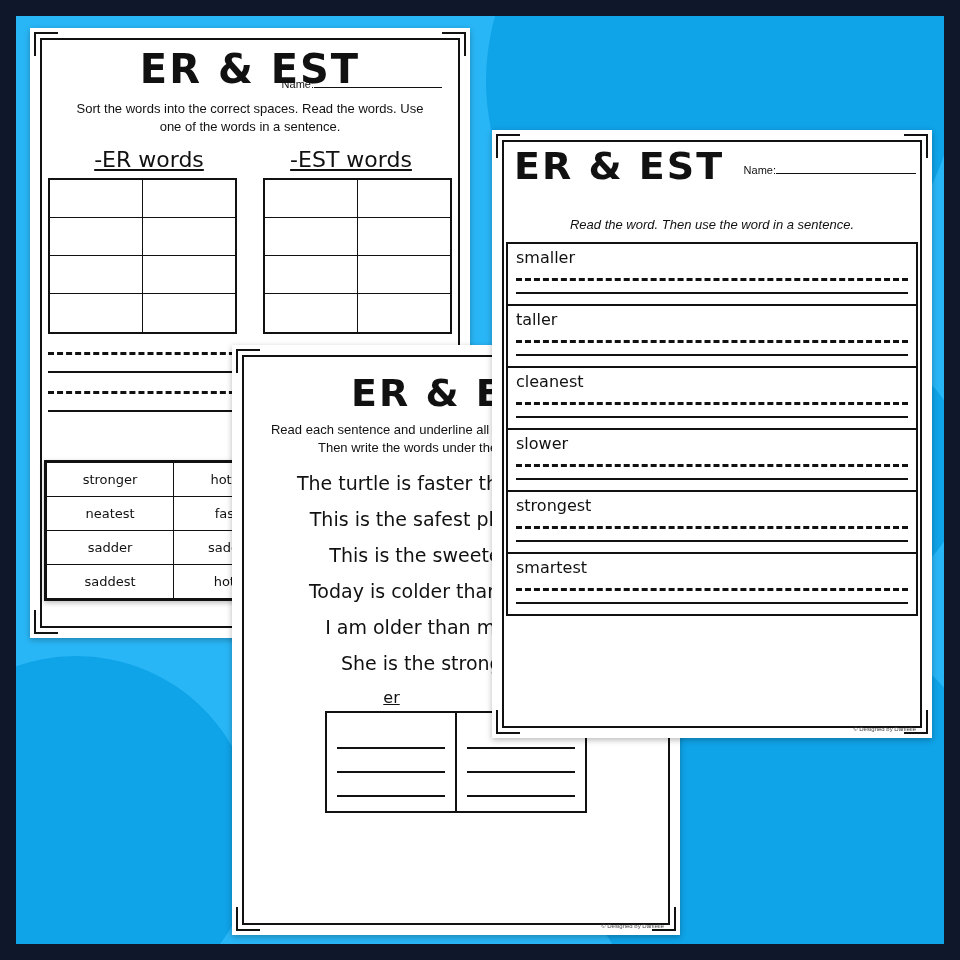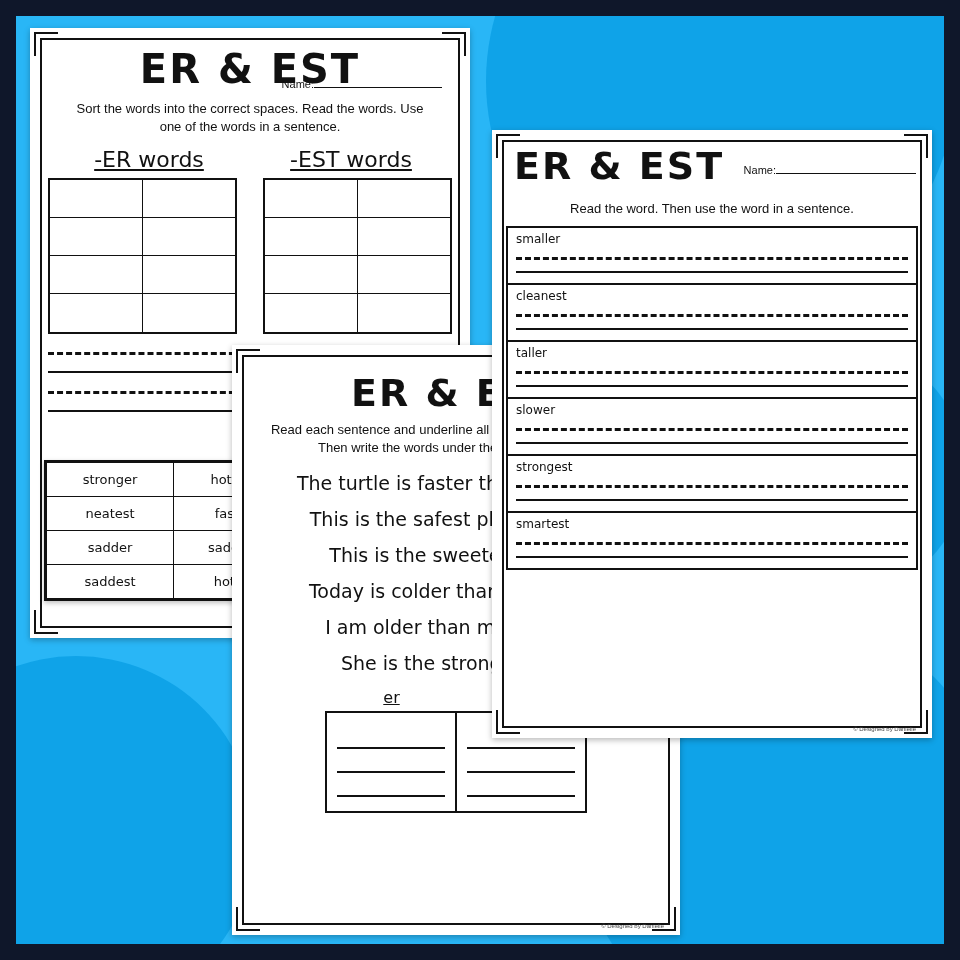--- a/index.html
+++ b/index.html
@@ -236,32 +236,32 @@
     font-size: 38px;
     margin: 14px 0 0 22px;
     text-align: left;
   }
   #page2 .p2-name {
     position: absolute;
     right: 16px;
     top: 34px;
     font-size: 11px;
   }
-  #page2 .instr { margin-top: 12px; }
+  #page2 .instr { margin-top: 28px; font-style: italic; }
   #page2 .wordblocks {
     margin: 8px 14px 0 14px;
     border: 2px solid #111;
   }
   .wb-row {
     border-bottom: 2px solid #111;
     padding: 4px 8px 10px 8px;
   }
   .wb-row:last-child { border-bottom: none; }
   .wb-word {
-    font-size: 12px;
+    font-size: 16px;
     color: #111;
     font-family: "DejaVu Sans", sans-serif;
   }
   .wb-dash {
     border-top: 3px dashed #111;
     margin-top: 11px;
   }
   .wb-solid {
     border-top: 2px solid #111;
     margin-top: 11px;
@@ -412,26 +412,26 @@
 
     <div class="instr">Read the word. Then use the word in a sentence.</div>
 
     <div class="wordblocks">
       <div class="wb-row">
         <div class="wb-word">smaller</div>
         <div class="wb-dash"></div>
         <div class="wb-solid"></div>
       </div>
       <div class="wb-row">
+        <div class="wb-word">taller</div>
+        <div class="wb-dash"></div>
+        <div class="wb-solid"></div>
+      </div>
+      <div class="wb-row">
         <div class="wb-word">cleanest</div>
-        <div class="wb-dash"></div>
-        <div class="wb-solid"></div>
-      </div>
-      <div class="wb-row">
-        <div class="wb-word">taller</div>
         <div class="wb-dash"></div>
         <div class="wb-solid"></div>
       </div>
       <div class="wb-row">
         <div class="wb-word">slower</div>
         <div class="wb-dash"></div>
         <div class="wb-solid"></div>
       </div>
       <div class="wb-row">
         <div class="wb-word">strongest</div>

